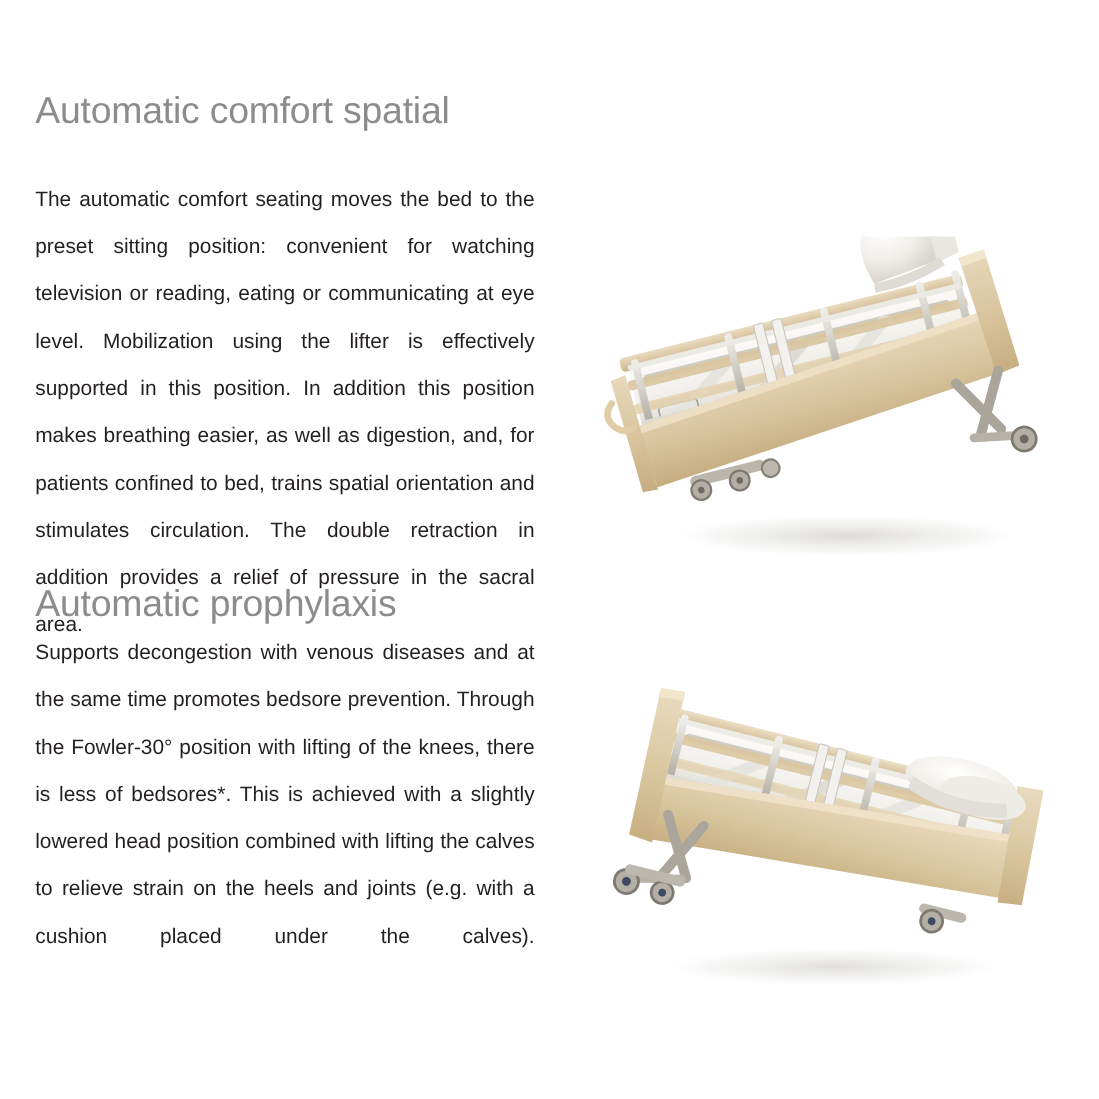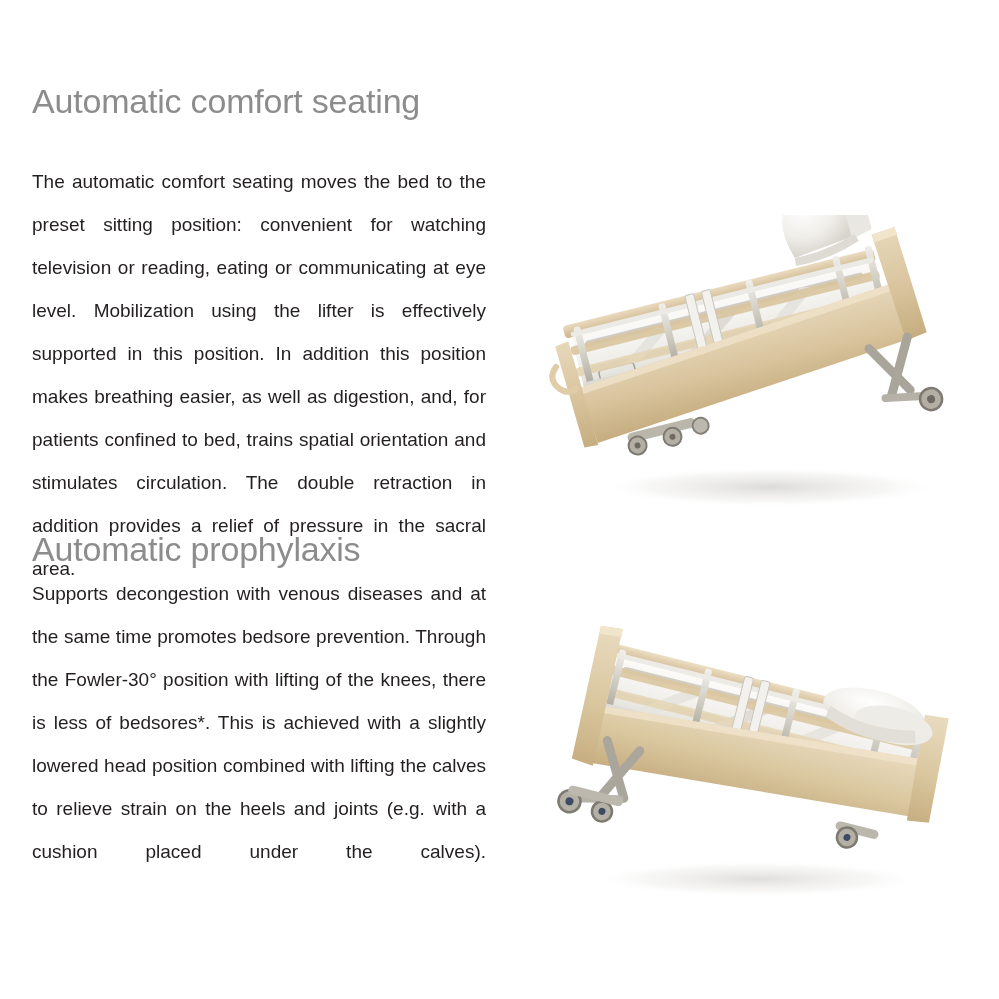--- a/index.html
+++ b/index.html
@@ -83,21 +83,21 @@
   }
   .photo svg { display: block; width: 100%; height: 100%; }
 </style>
 </head>
 <body>
 
 <div class="page">
 
   <div class="text-col">
 
-    <h2 class="section-heading" id="section-1-heading">Automatic comfort seating</h2>
+    <h2 class="section-heading" id="section-1-heading">Automatic comfort spatial</h2>
 
     <p class="body-copy" id="section-1-body">The automatic comfort seating moves the bed to the preset sitting position: convenient for watching television or reading, eating or communicating at eye level. Mobilization using the lifter is effectively supported in this position. In addition this position makes breathing easier, as well as digestion, and, for patients confined to bed, trains spatial orientation and stimulates circulation. The double retraction in addition provides a relief of pressure  in the sacral area.</p>
 
     <h2 class="section-heading" id="section-2-heading">Automatic prophylaxis</h2>
 
     <p class="body-copy" id="section-2-body">Supports decongestion with venous diseases and at the same time promotes bedsore prevention. Through the Fowler-30° position with lifting of the knees, there is less of bedsores*. This is achieved with a slightly lowered head position combined with lifting the calves to relieve strain on the heels and joints (e.g. with a cushion placed under the calves).</p>
   </div>
 
   <div class="photo" id="photo-seating">
     <svg viewBox="0 0 470 300" xmlns="http://www.w3.org/2000/svg">

